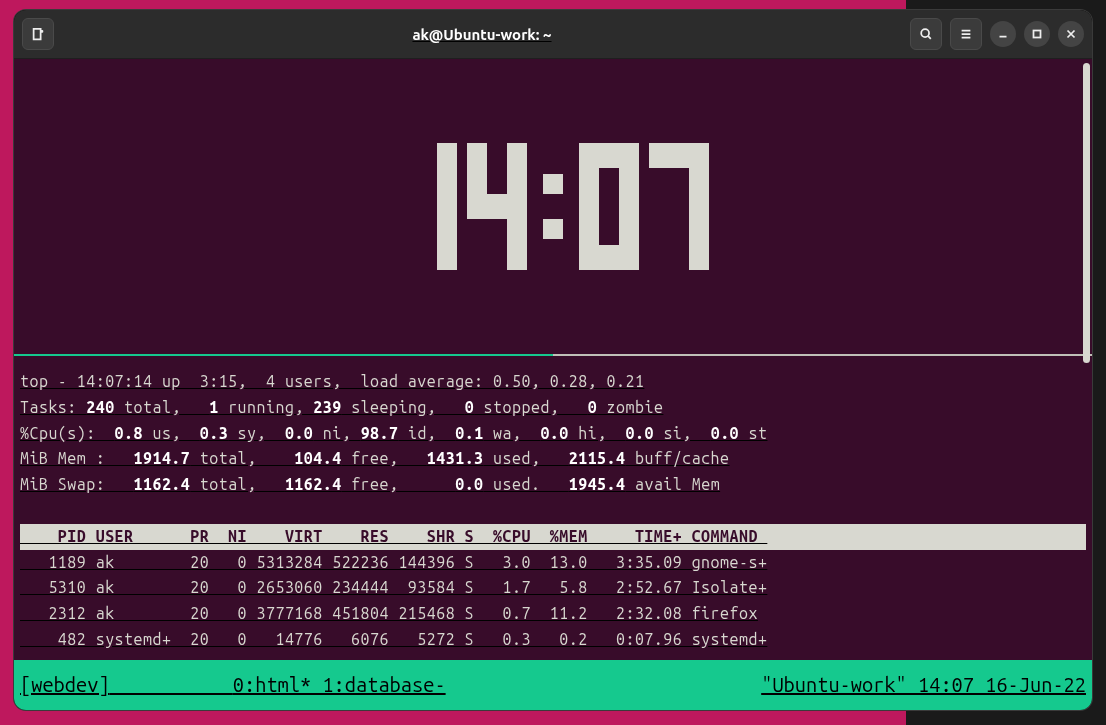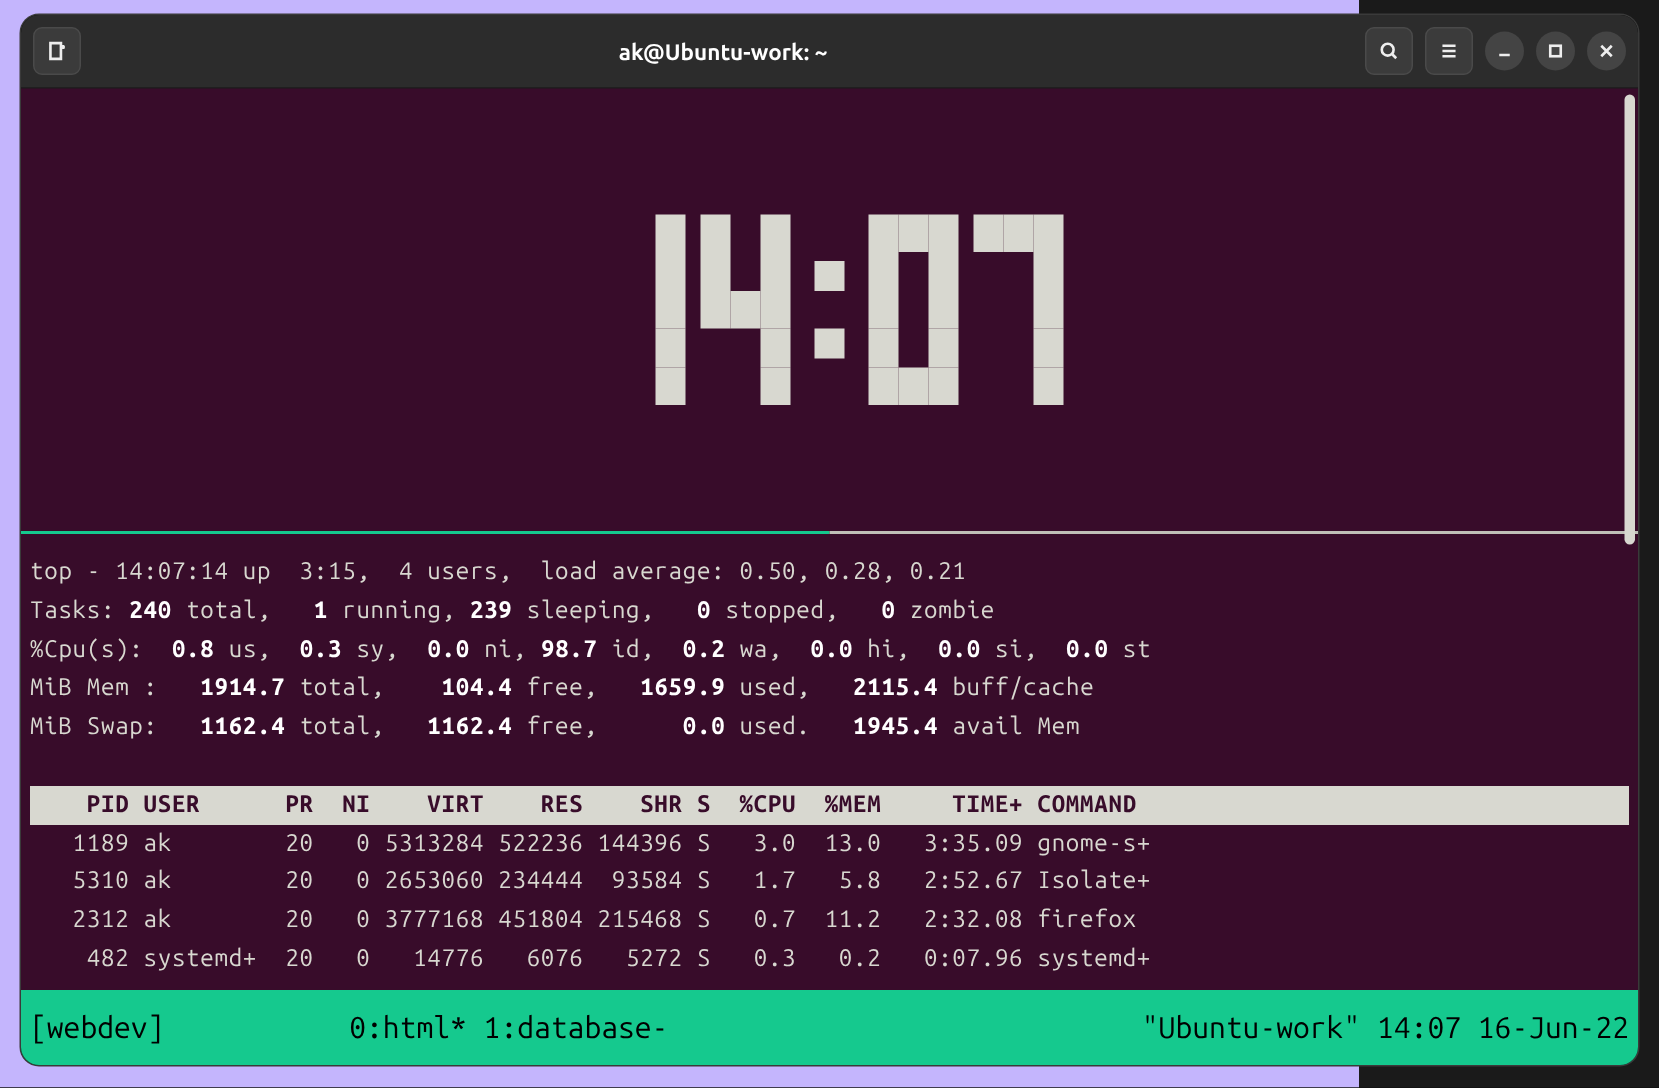--- a/index.html
+++ b/index.html
@@ -5,24 +5,25 @@
   html, body {
     margin: 0;
     padding: 0;
     background: #1a1a1a;
     font-family: "Ubuntu Mono", Consolas, "Courier New", monospace;
     overflow: hidden;
   }
   .desktop {
     width: 906px;
     height: 725px;
-    background: #c4b5fd;
+    background: #be185d;
     position: relative;
     box-sizing: border-box;
     padding: 10px 14px;
+    text-decoration: underline;
   }
   .window {
     width: 1078px;
     height: 700px;
     background: #000000;
     border-radius: 12px;
     box-sizing: border-box;
     overflow: hidden;
     box-shadow: 0 0 0 1px #3a3a3a;
     display: flex;
@@ -283,22 +284,22 @@
           </div>
       </div>
 
       <div class="pane-divider">
         <div class="left"></div>
           <div class="right"></div>
       </div>
 
       <div class="top-pane" id="toppane">top - 14:07:14 up  3:15,  4 users,  load average: 0.50, 0.28, 0.21
 Tasks: <span class="b">240</span> total,   <span class="b">1</span> running, <span class="b">239</span> sleeping,   <span class="b">0</span> stopped,   <span class="b">0</span> zombie
-%Cpu(s):  <span class="b">0.8</span> us,  <span class="b">0.3</span> sy,  <span class="b">0.0</span> ni, <span class="b">98.7</span> id,  <span class="b">0.2</span> wa,  <span class="b">0.0</span> hi,  <span class="b">0.0</span> si,  <span class="b">0.0</span> st
-MiB Mem :   <span class="b">1914.7</span> total,    <span class="b">104.4</span> free,   <span class="b">1659.9</span> used,   <span class="b">2115.4</span> buff/cache
+%Cpu(s):  <span class="b">0.8</span> us,  <span class="b">0.3</span> sy,  <span class="b">0.0</span> ni, <span class="b">98.7</span> id,  <span class="b">0.1</span> wa,  <span class="b">0.0</span> hi,  <span class="b">0.0</span> si,  <span class="b">0.0</span> st
+MiB Mem :   <span class="b">1914.7</span> total,    <span class="b">104.4</span> free,   <span class="b">1431.3</span> used,   <span class="b">2115.4</span> buff/cache
 MiB Swap:   <span class="b">1162.4</span> total,   <span class="b">1162.4</span> free,      <span class="b">0.0</span> used.   <span class="b">1945.4</span> avail Mem
 
 <span class="top-header-row">    PID USER      PR  NI    VIRT    RES    SHR S  %CPU  %MEM     TIME+ COMMAND </span>   1189 ak        20   0 5313284 522236 144396 S   3.0  13.0   3:35.09 gnome-s+
    5310 ak        20   0 2653060 234444  93584 S   1.7   5.8   2:52.67 Isolate+
    2312 ak        20   0 3777168 451804 215468 S   0.7  11.2   2:32.08 firefox
     482 systemd+  20   0   14776   6076   5272 S   0.3   0.2   0:07.96 systemd+
 </div>
 
       <div class="status-bar">
         <span class="session">[webdev]</span><span>           </span><span class="windows">0:html* 1:database-</span><span class="spacer"></span><span class="right">"Ubuntu-work" 14:07 16-Jun-22</span>

